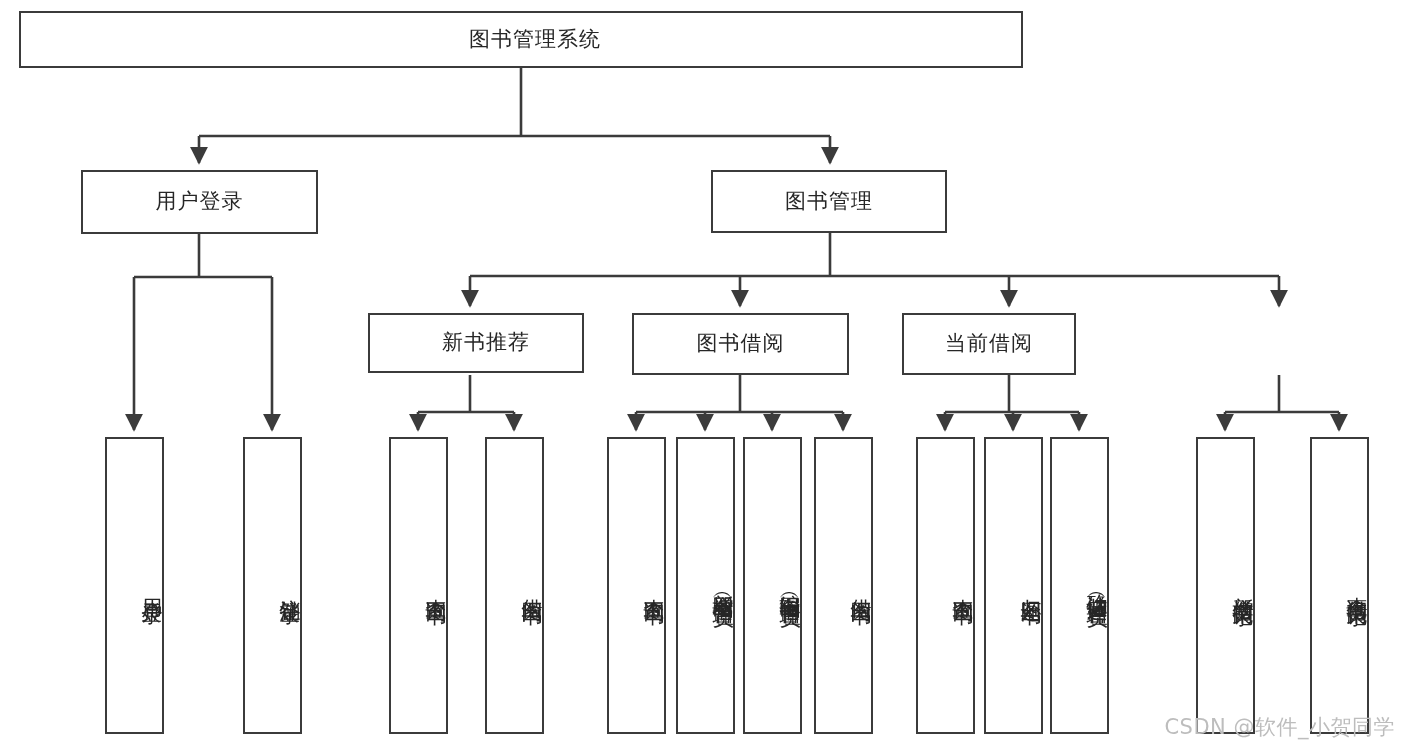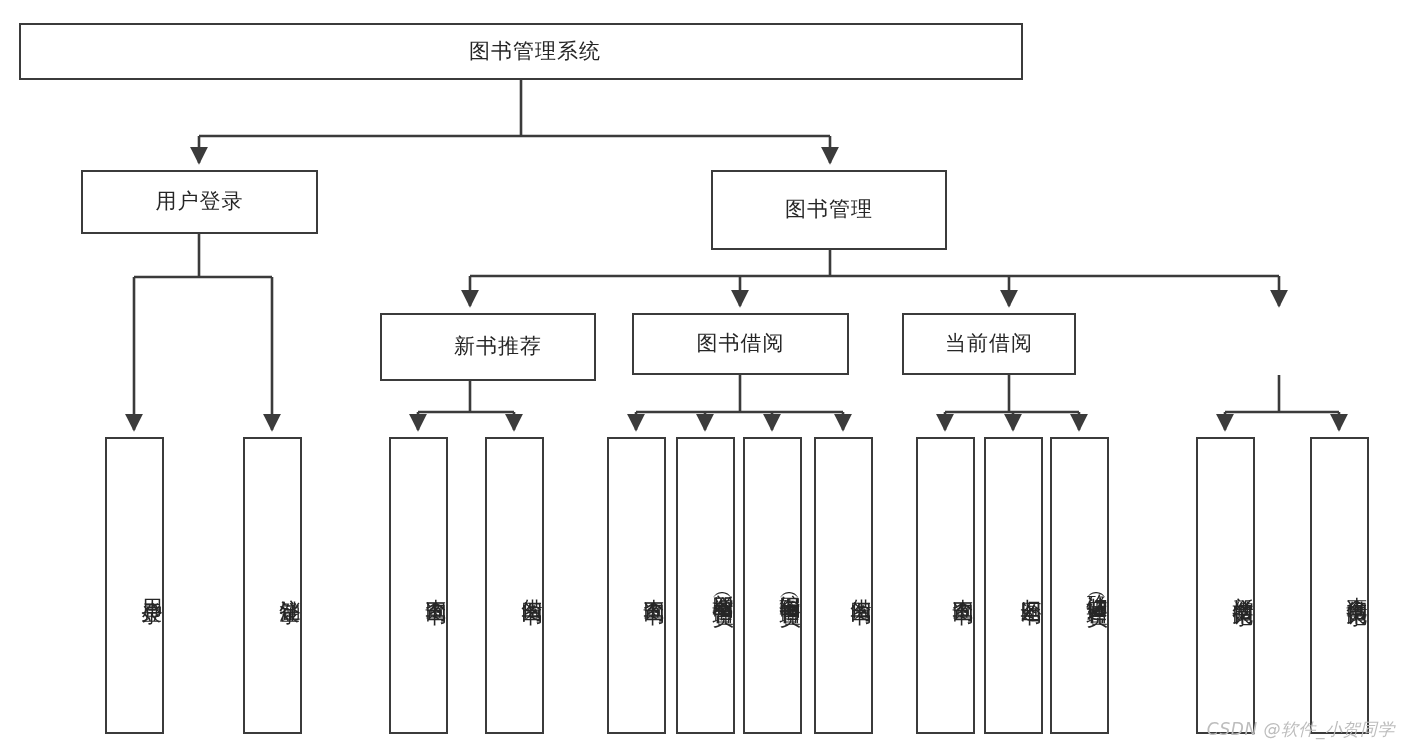--- a/index.html
+++ b/index.html
@@ -41,26 +41,25 @@
     text-orientation:upright;
     white-space:normal;
     display:block;
     text-align:center;
     max-height:100%;
   }
   .watermark{
     position:absolute;
     right:10px;
     bottom:6px;
-    font-size:17px;
+    font-size:21px;
     color:#bdbdbd;
     letter-spacing:0.5px;
     white-space:nowrap;
     font-family:"DejaVu Sans","Liberation Sans",sans-serif;
-    font-style:italic;
   }
 </style>
 </head>
 <body>
 
 <div id="canvas">
 
   <svg class="wires" viewBox="0 0 1405 747" xmlns="http://www.w3.org/2000/svg">
     <defs>
       <marker id="arrow" viewBox="0 0 10 10" refX="9" refY="5" markerWidth="7" markerHeight="7" orient="auto-start-reverse">
@@ -105,32 +104,32 @@
       <path d="M 1013 412 L 1013 430" marker-end="url(#arrow)"></path>
       <path d="M 1079 412 L 1079 430" marker-end="url(#arrow)"></path>
 
       <path d="M 1279 375 L 1279 412"></path>
       <path d="M 1225 412 L 1339 412"></path>
       <path d="M 1225 412 L 1225 430" marker-end="url(#arrow)"></path>
       <path d="M 1339 412 L 1339 430" marker-end="url(#arrow)"></path>
     </g>
   </svg>
 
-  <div class="node hbox root" style="left:19px;top:23px;width:1004px;height:57px;padding-left:28px;">
+  <div class="node hbox root" style="left:19px;top:11px;width:1004px;height:57px;padding-left:28px;">
     <span>图书管理系统</span>
   </div>
 
   <div class="node hbox" style="left:81px;top:170px;width:237px;height:64px;">
     <span>用户登录</span>
   </div>
-  <div class="node hbox" style="left:711px;top:170px;width:236px;height:80px;">
+  <div class="node hbox" style="left:711px;top:170px;width:236px;height:63px;">
     <span>图书管理</span>
   </div>
 
-  <div class="node hbox" style="left:380px;top:313px;width:216px;height:68px;padding-left:20px;">
+  <div class="node hbox" style="left:368px;top:313px;width:216px;height:60px;padding-left:20px;">
     <span>新书推荐</span>
   </div>
   <div class="node hbox" style="left:632px;top:313px;width:217px;height:62px;">
     <span>图书借阅</span>
   </div>
   <div class="node hbox" style="left:902px;top:313px;width:174px;height:62px;">
     <span>当前借阅</span>
   </div>
 
   <div class="node vbox" style="left:105px;top:437px;width:59px;height:297px;">

